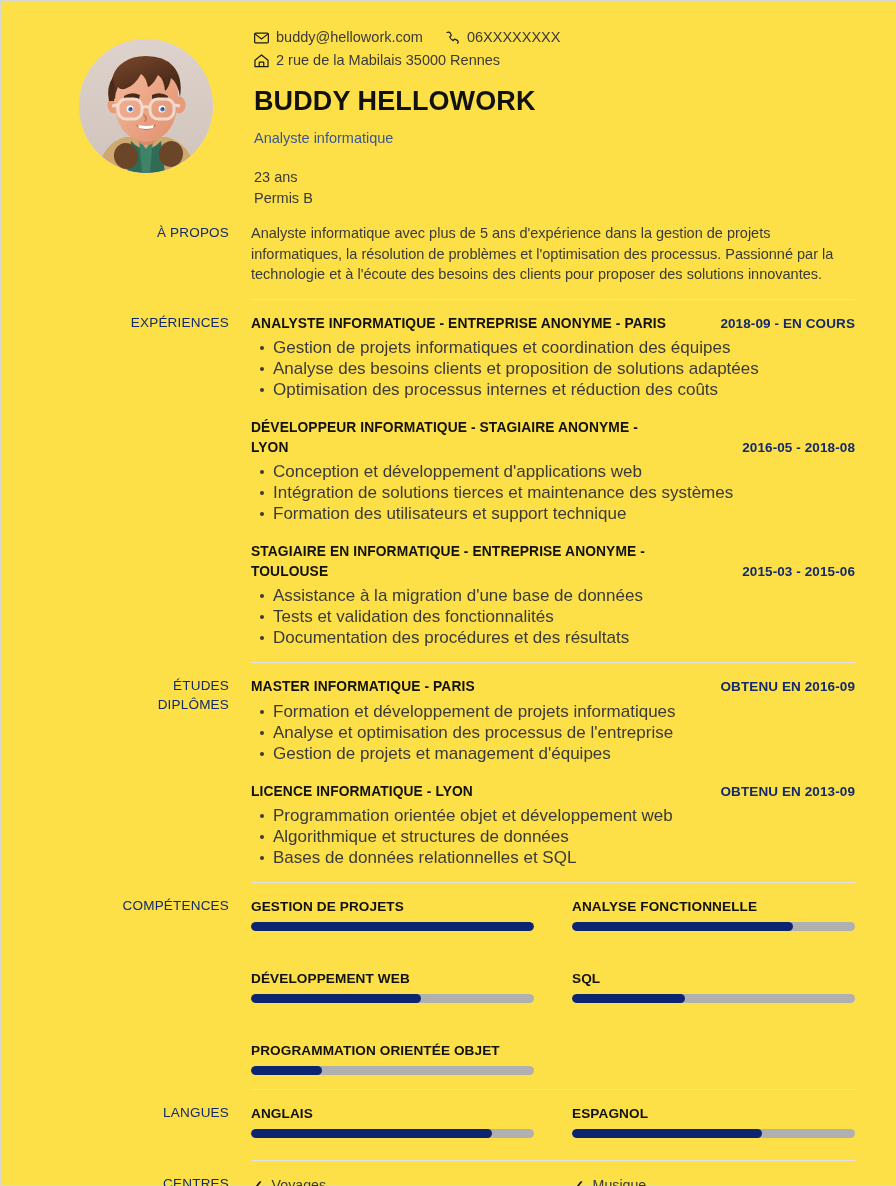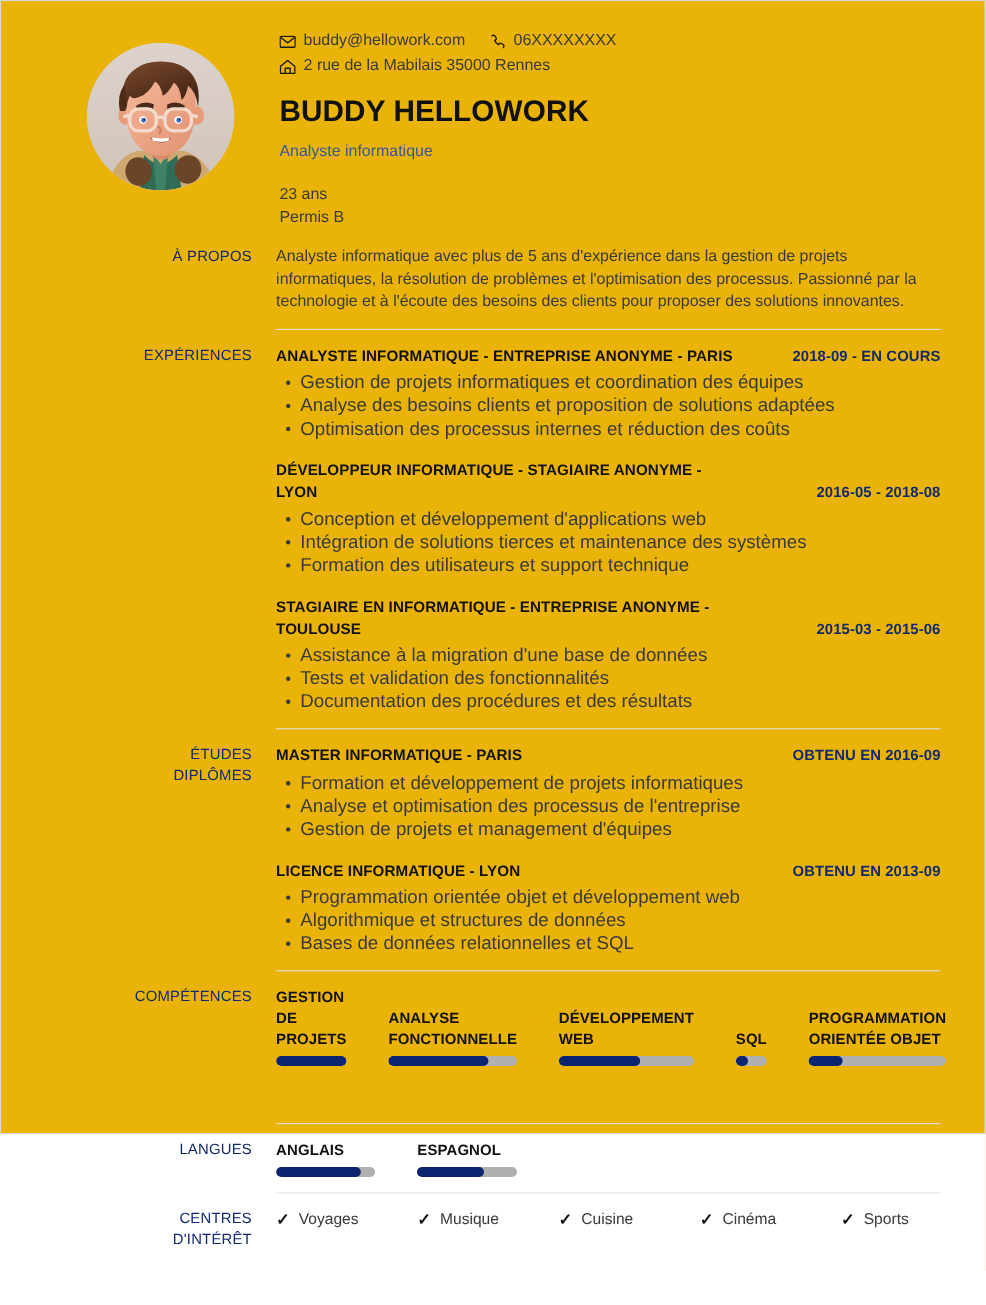--- a/index.html
+++ b/index.html
@@ -8,22 +8,22 @@
     background: #ffffff;
   }
   body {
     width: 896px; height: 1186px;
     font-family: "Liberation Sans", sans-serif;
     color: #2b2b2b;
     overflow: hidden;
   }
   .page {
     position: relative;
-    width: 896px; height: 1031px;
-    background: #eab308;
+    width: 896px; height: 1186px;
+    background: #fde047;
     border: 1px solid #d8d8d8;
     padding: 0;
   }
 
   
   .header {
     display: flex;
     padding: 26px 40px 0 40px;
   }
   .avatar-col {
@@ -160,21 +160,21 @@
     position: absolute;
     left: -13px; top: 9px;
     width: 4px; height: 4px;
     border-radius: 50%;
     background: #3a3a3a;
   }
 
   
   .grid3 {
     display: grid;
-    grid-template-columns: repeat(5, 1fr);
+    grid-template-columns: repeat(2, 1fr);
     column-gap: 14px;
     row-gap: 10px;
     gap: 38px;
   }
   .skill-name {
     font-size: 13.6px;
     font-weight: bold;
     color: #111111;
     line-height: 19px;
     letter-spacing: 0.1px;

